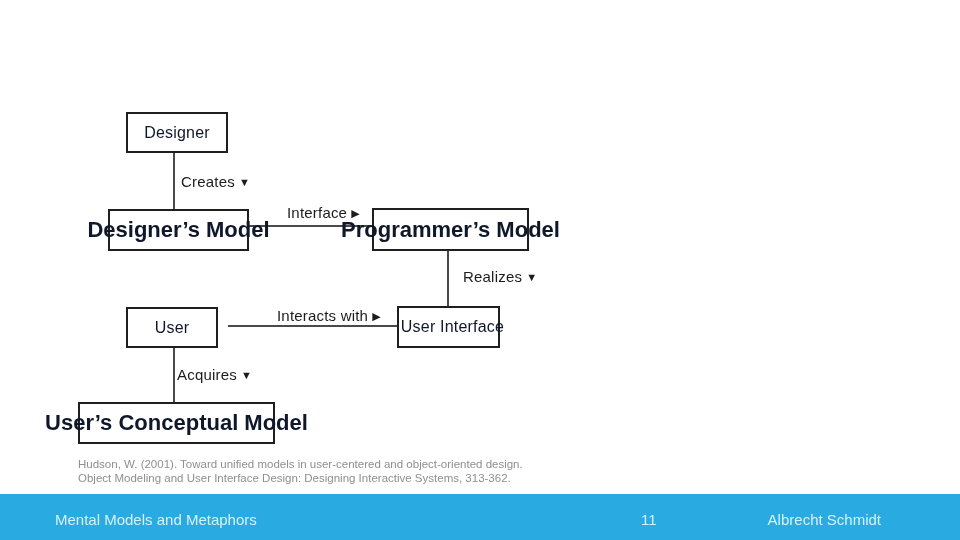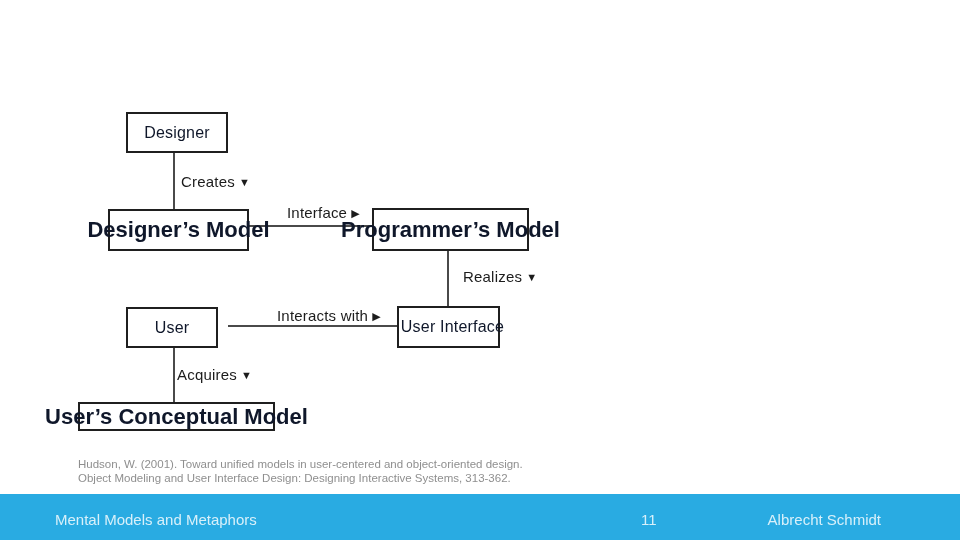--- a/index.html
+++ b/index.html
@@ -26,21 +26,21 @@
     color: #0f172a; white-space: nowrap;
   }
   .node.light { font-size: 16px; font-weight: normal; letter-spacing: 0.2px; }
   .node.bold  { font-size: 22px; font-weight: bold; }
 
   .n-designer            { left:126px; top:112px; width:102px; height:41px; }
   .n-designers-model     { left:108px; top:209px; width:141px; height:42px; }
   .n-programmers-model   { left:372px; top:208px; width:157px; height:43px; }
   .n-user                { left:126px; top:307px; width:92px; height:41px; }
   .n-user-interface      { left:397px; top:306px; width:103px; height:42px;padding-left:8px; }
-  .n-users-conceptual    { left: 78px; top:402px; width:197px; height:29px; }
+  .n-users-conceptual    { left: 78px; top:402px; width:197px; height:42px; }
 
   .conn { position: absolute; background: #4a4a4a; }
   .c-creates   { left:173px; top:152px; width:2px;  height:58px; }
   .c-specifies { left:249px; top:225px; width:123px; height:2px; }
   .c-realizes  { left:447px; top:250px; width:2px;  height:57px; }
   .c-interacts { left:228px; top:325px; width:169px; height:2px; }
   .c-acquires  { left:173px; top:347px; width:2px;  height:56px; }
 
   .edge-label {
     position: absolute; font-size: 15px; color: #1c1c1c;

